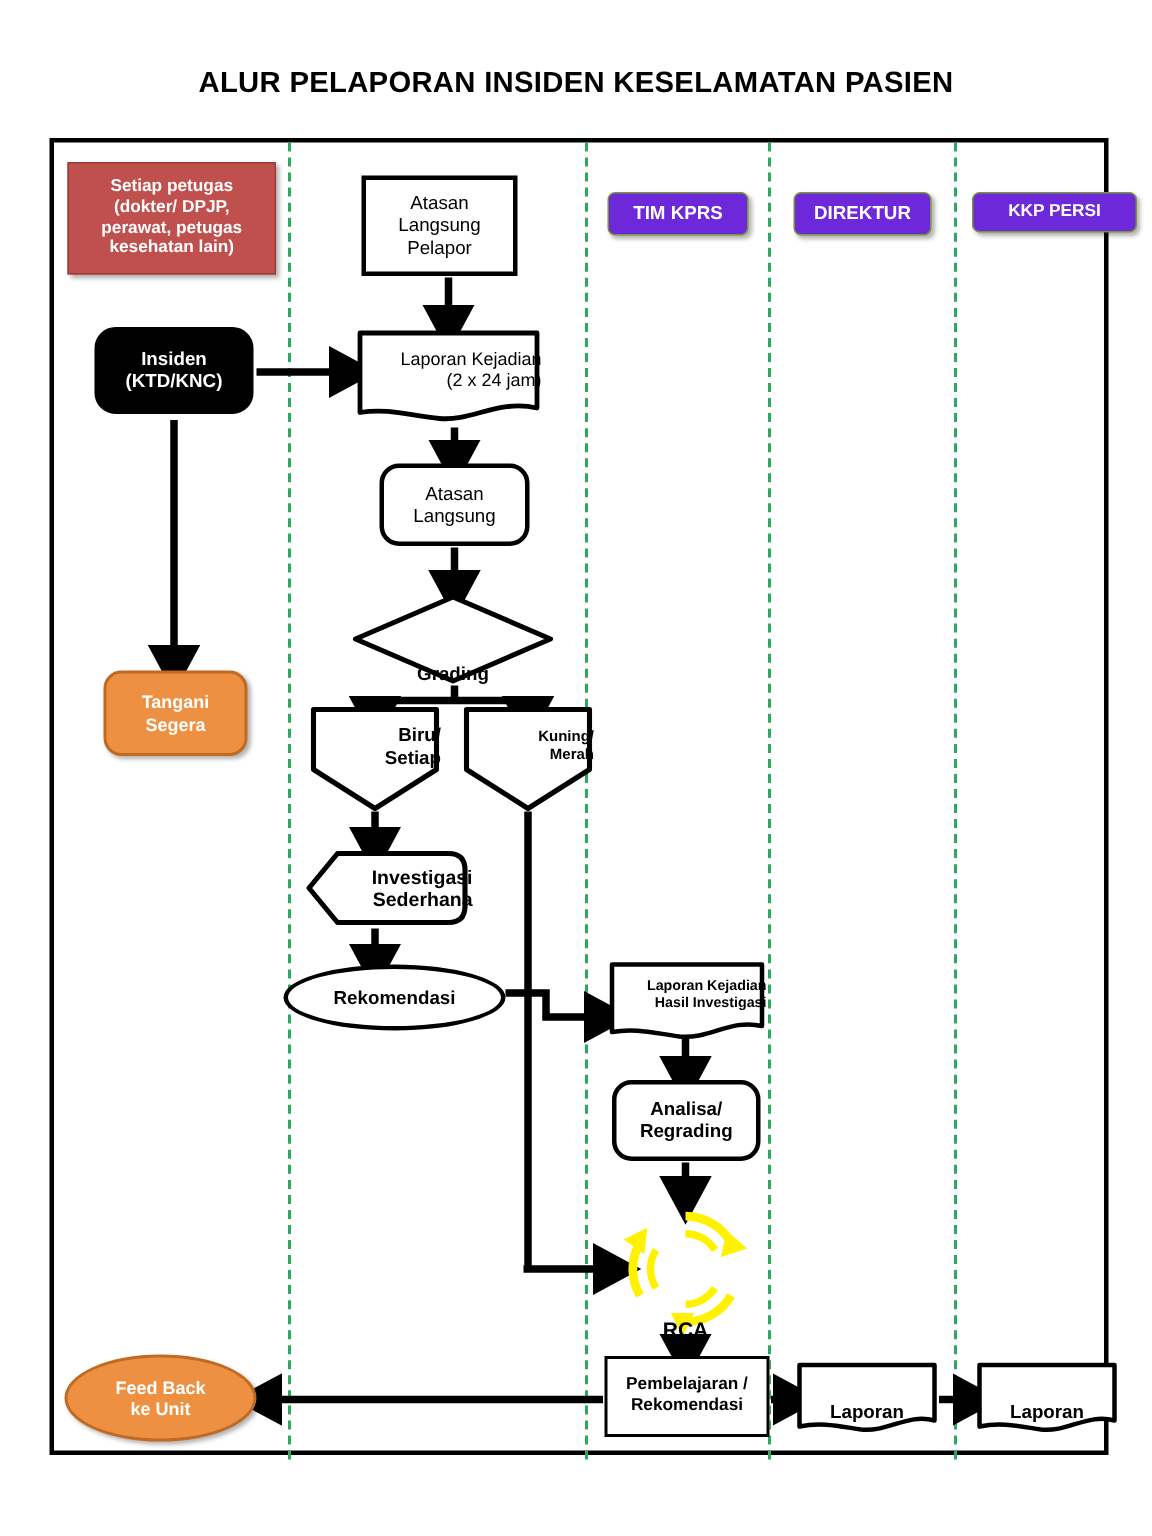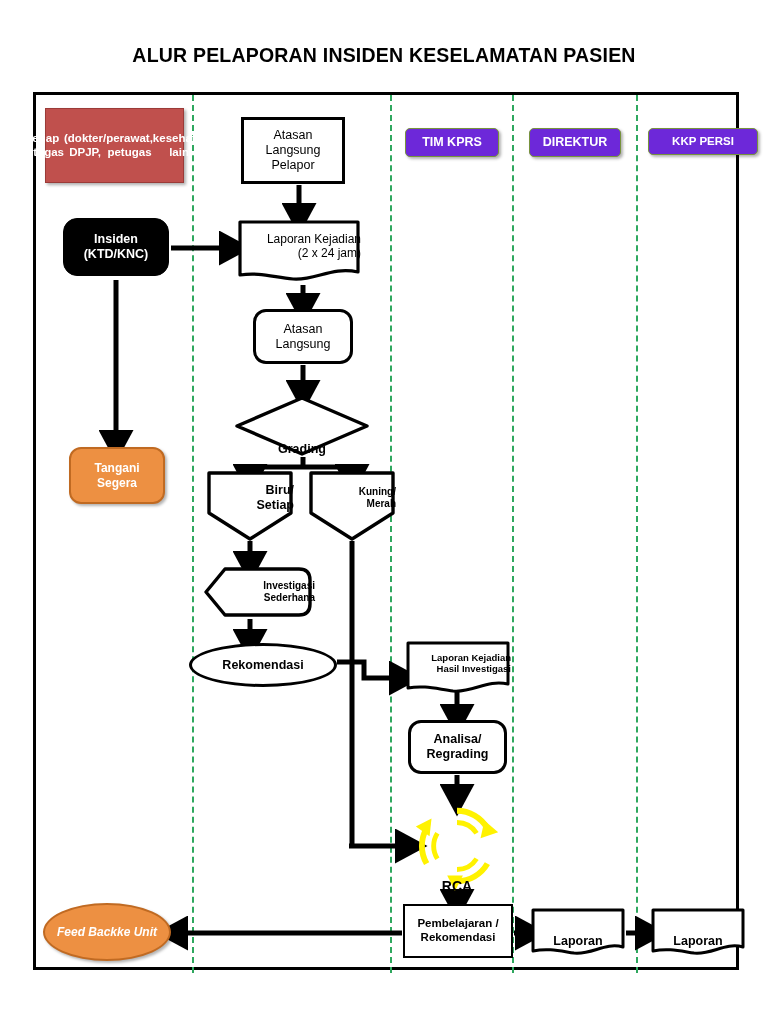--- a/index.html
+++ b/index.html
@@ -162,38 +162,38 @@
     <div class="node box-green" style="left:369px; top:33px; width:94px; height:29px;">
       <span>TIM KPRS</span>
     </div>
     <div class="node box-green" style="left:493px; top:33px; width:92px; height:29px;">
       <span>DIREKTUR</span>
     </div>
     <div class="node box-green" style="left:612px; top:33px; width:110px; height:27px; font-size:11.5px;">
       <span>KKP PERSI</span>
     </div>
 
-    <div class="node box-red" style="left:9px; top:13px; width:139px; height:75px; flex-direction:row;">
+    <div class="node box-red" style="left:9px; top:13px; width:139px; height:75px; flex-direction:column;">
       <span>Setiap petugas</span>
       <span>(dokter/ DPJP,</span>
       <span>perawat, petugas</span>
       <span>kesehatan lain)</span>
     </div>
 
     <div class="node box-black" style="left:27px; top:123px; width:106px; height:58px; flex-direction:column;">
       <span>Insiden</span>
       <span>(KTD/KNC)</span>
     </div>
 
     <div class="node box-orange" style="left:33px; top:352px; width:96px; height:57px; flex-direction:column;">
       <span>Tangani</span>
       <span>Segera</span>
     </div>
 
-    <div class="node ellipse-orange" style="left:7px; top:808px; width:128px; height:58px; font-style:italic;">
+    <div class="node ellipse-orange" style="left:7px; top:808px; width:128px; height:58px; flex-direction:column;">
       <span>Feed Back</span>
       <span>ke Unit</span>
     </div>
 
     <div class="node rect" style="left:205px; top:22px; width:104px; height:67px; flex-direction:column; font-size:12.5px;">
       <span class="txt-reg">Atasan</span>
       <span class="txt-reg">Langsung</span>
       <span class="txt-reg">Pelapor</span>
     </div>
 
@@ -239,21 +239,21 @@
     <div class="svglabel" style="left:272px; top:375px; width:88px; height:56px; flex-direction:column; font-size:10px;">
       <span class="txt-bold">Kuning/</span>
       <span class="txt-bold">Merah</span>
     </div>
 
     <div class="svgnode" style="left:167px; top:471px; width:110px; height:52px;">
       <svg width="110" height="52" viewBox="0 0 110 52">
         <path d="M22,3 L96,3 Q107,3 107,14 L107,38 Q107,49 96,49 L22,49 L3,26 Z" fill="#ffffff" stroke="#000000" stroke-width="3.4" stroke-linejoin="round"></path>
       </svg>
     </div>
-    <div class="svglabel" style="left:175px; top:471px; width:104px; height:52px; flex-direction:column; font-size:10px;">
+    <div class="svglabel" style="left:175px; top:471px; width:104px; height:52px; flex-direction:column; font-size:13px;">
       <span class="txt-bold">Investigasi</span>
       <span class="txt-bold">Sederhana</span>
     </div>
 
     <div class="node ellipse" style="left:153px; top:548px; width:148px; height:44px;">
       <span>Rekomendasi</span>
     </div>
 
     <div class="svgnode" style="left:369px; top:545px; width:106px; height:57px;">
       <svg width="106" height="57" viewBox="0 0 106 57">

